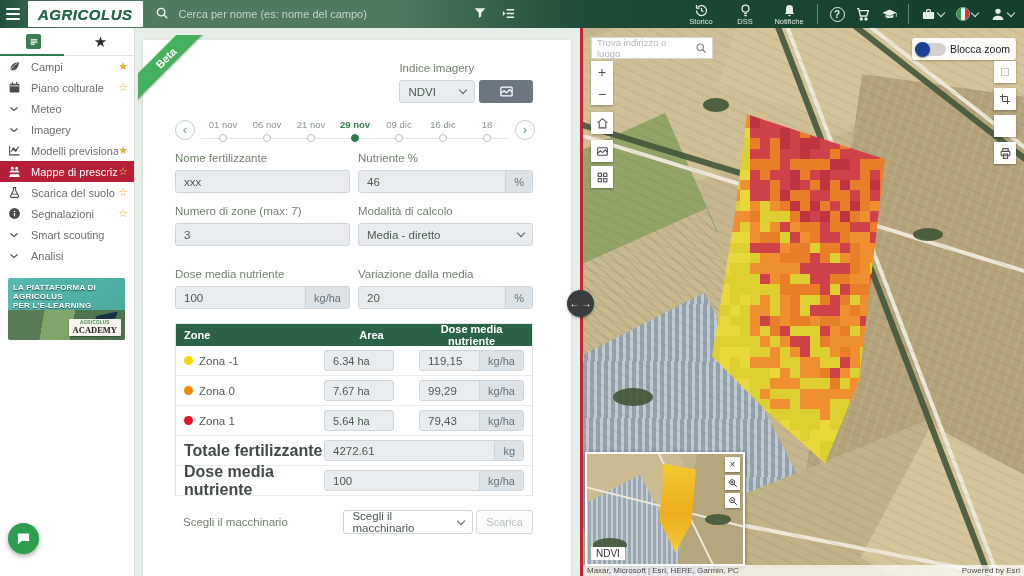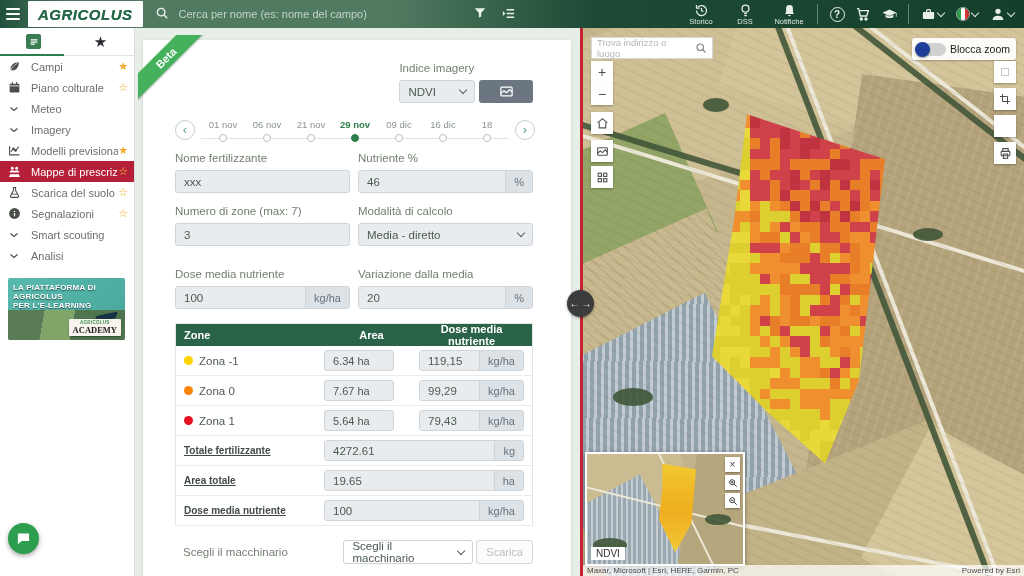--- a/index.html
+++ b/index.html
@@ -88,21 +88,21 @@
   .zhead { background:#2b6349; color:#fff; display:flex; height:22px; align-items:center; font-size:11px; font-weight:bold; padding:0 8px; }
   .zh1 { width:140px; } .zh2 { width:95px; text-align:center; } .zh3 { flex:1; text-align:center; }
   .zrow { display:flex; align-items:center; height:30px; border-bottom:1px solid #ececec; padding:0 8px; font-size:11.5px; color:#4f5a52; }
   .zrow .zname { width:140px; display:flex; align-items:center; gap:6px; }
   .zrow .zdot { width:9px; height:9px; border-radius:50%; flex:none; }
   .zrow .zarea { width:70px; margin-right:25px; }
   .zrow .zarea .inp { height:21px; font-size:11px; }
   .zrow .zdose { flex:1; }
   .zrow .group { height:21px; }
   .trow { display:flex; align-items:center; height:30px; border-bottom:1px solid #ececec; padding:0 8px; }
-  .trow .tlab { width:140px; font-size:10px; font-weight:bold; color:#414b44;text-decoration:underline; }
+  .trow .tlab { width:140px; font-size:16px; font-weight:bold; color:#414b44; }
   .trow .group { flex:1; height:21px; }
   .machine-row { display:flex; align-items:center; margin-top:14px; padding:0 0 0 8px; }
   .machine-row .mlab { width:175px; font-size:11.5px; color:#72806f; }
   .machine-row .sel { width:140px; height:24px; }
   .btn-scarica { height:24px; margin-left:3px; padding:0 9px; border:1px solid #d4d9d4; border-radius:3px; background:#fcfcfc; color:#b9c2ba; font-size:11px; display:flex; align-items:center; cursor:pointer; }
 
   
   .divider { position:absolute; left:580px; top:28px; width:3px; height:548px; background:#c32332; z-index:45; }
   .div-handle { position:absolute; left:567px; top:290px; width:27px; height:27px; border-radius:50%; background:#3c3c3c; z-index:46; display:flex; align-items:center; justify-content:center; gap:2px; color:#fff; font-size:10px; cursor:col-resize; box-shadow:0 1px 3px rgba(0,0,0,.4); }
 
@@ -539,27 +539,20 @@
           </div>
         <div id="total-rows">
             <div class="trow">
               <div class="tlab">Totale fertilizzante</div>
               <div class="group">
                 <div class="inp">4272.61</div>
                 <div class="addon">kg</div>
               </div>
             </div>
             <div class="trow">
-              <div class="tlab">Area totale</div>
-              <div class="group">
-                <div class="inp">19.65</div>
-                <div class="addon">ha</div>
-              </div>
-            </div>
-            <div class="trow">
               <div class="tlab">Dose media nutriente</div>
               <div class="group">
                 <div class="inp">100</div>
                 <div class="addon">kg/ha</div>
               </div>
             </div>
           </div>
       </div>
 
       <div class="machine-row">

